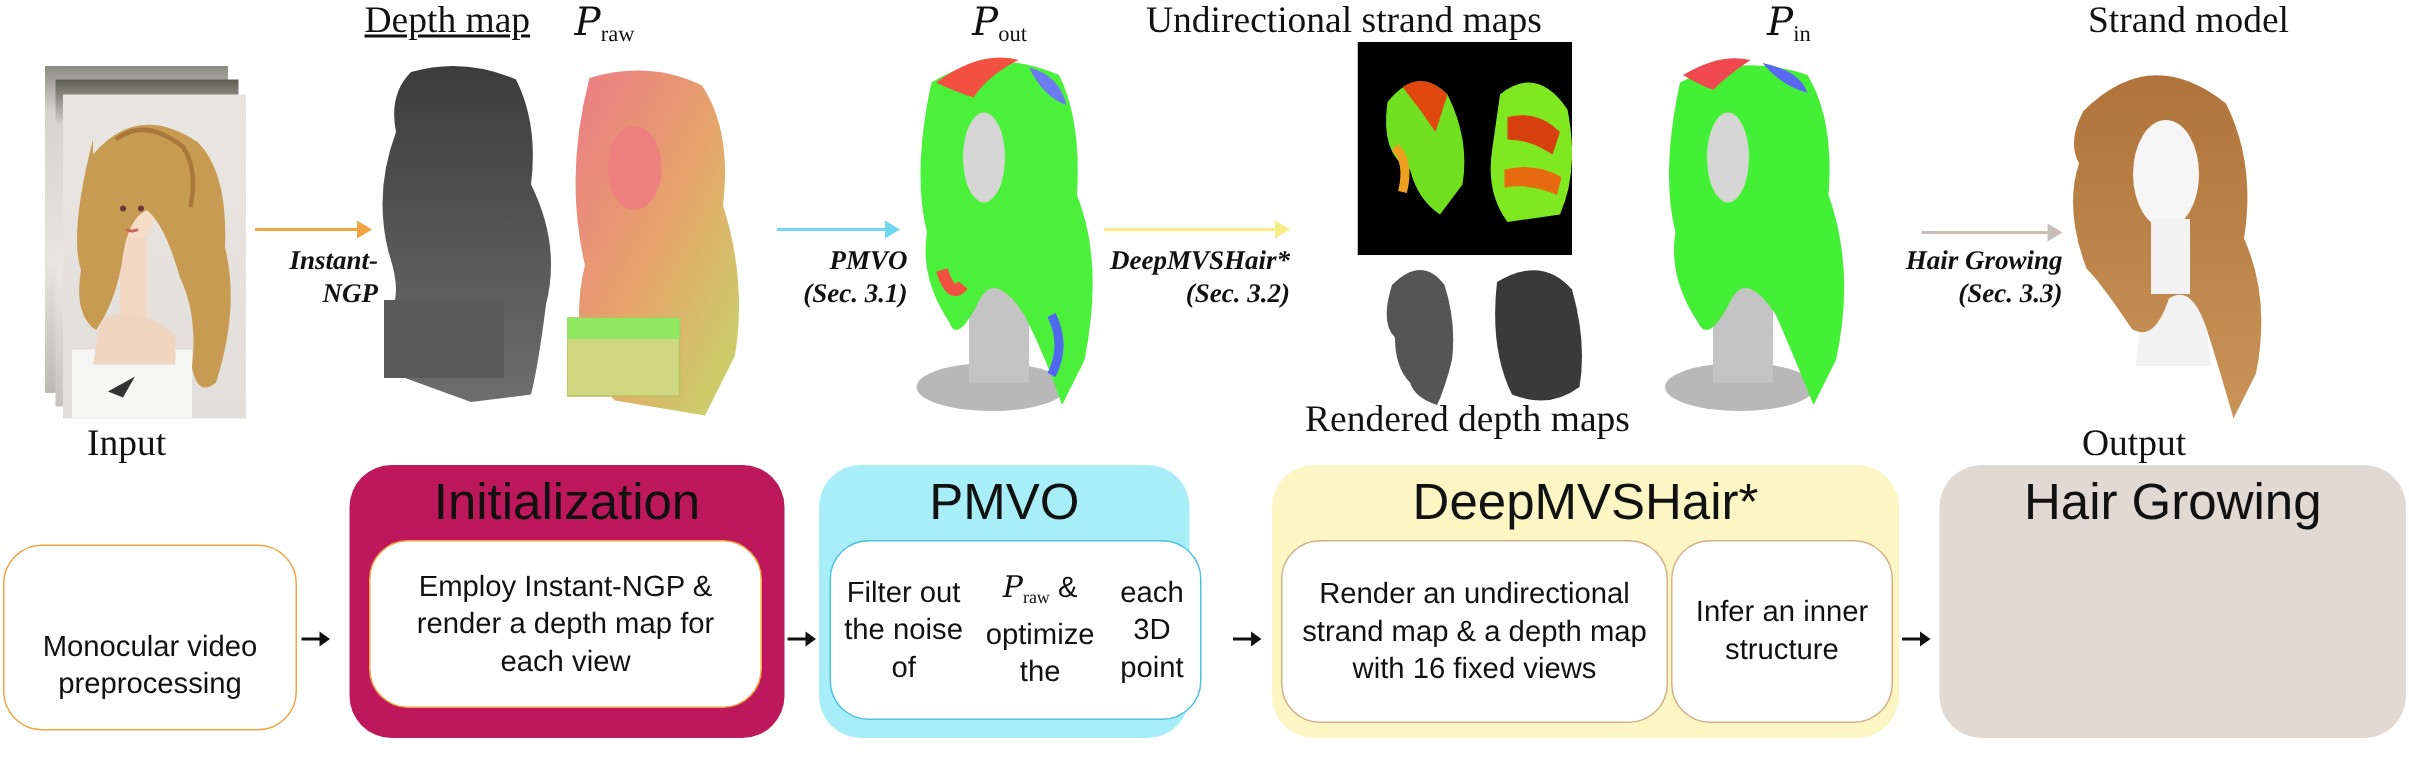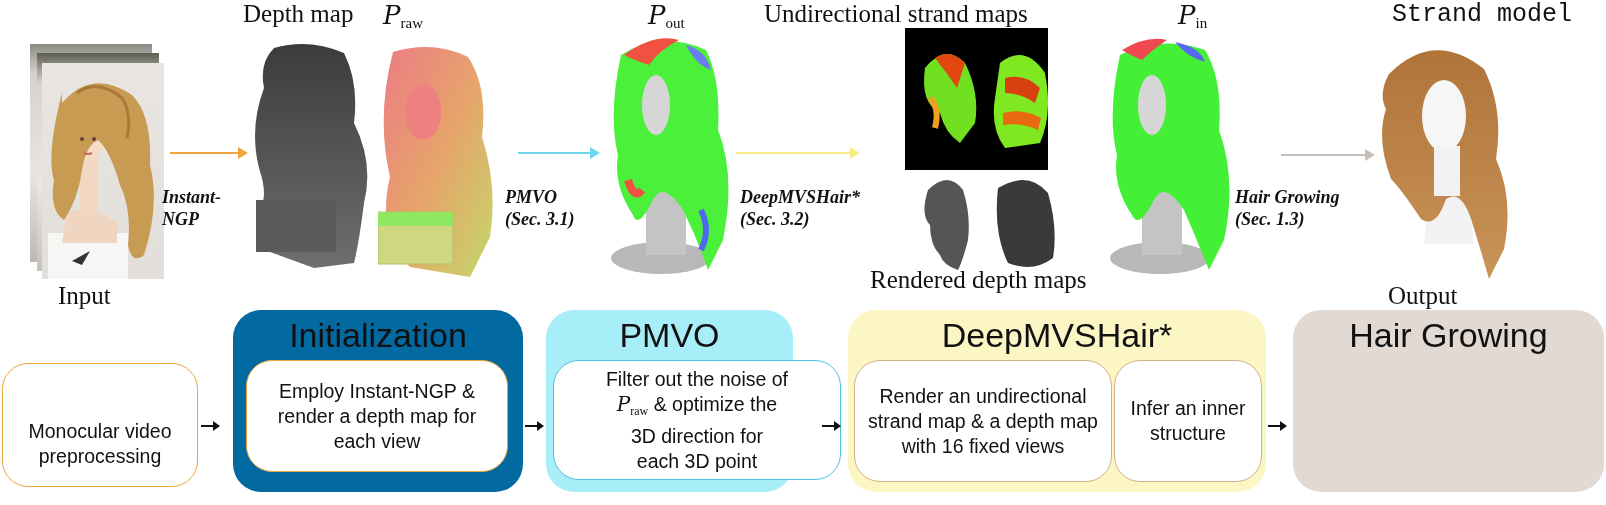--- a/index.html
+++ b/index.html
@@ -1,21 +1,21 @@
 <!DOCTYPE html>
 <html><head>
 <meta charset="utf-8">
 <style>
   html, body { margin:0; padding:0; background:#ffffff; }
   body { width:1606px; height:505px; position:relative; overflow:hidden; font-family:"Liberation Sans", sans-serif; color:#111; }
   .abs { position:absolute; }
   .caption { font-family:"Liberation Serif", serif; font-size:25px; color:#111; white-space:nowrap; }
   .sym { font-family:"DejaVu Serif", serif; font-style:italic; font-size:26px; }
   .sym sub { font-family:"Liberation Serif", serif; font-style:normal; font-size:15px; vertical-align:-4px; }
-  .arrow-label { font-family:"Liberation Serif", serif; font-weight:bold; font-style:italic; font-size:18px; text-align:left; line-height:22px; color:#111; white-space:nowrap;margin-top:24px; }
+  .arrow-label { font-family:"Liberation Serif", serif; font-weight:bold; font-style:italic; font-size:18px; text-align:right; line-height:22px; color:#111; white-space:nowrap; }
   .arrow-line { height:2px; }
   .arrow-line::after { content:""; position:absolute; right:-2px; top:-5px; border-left:10px solid currentColor; border-top:6px solid transparent; border-bottom:6px solid transparent; }
   .stage { border-radius:28px; }
   .stage-title { text-align:center; font-size:34px; color:#111; }
   .box { background:#fff; border-radius:26px; display:flex; align-items:center; justify-content:center; text-align:center; font-size:19.5px; line-height:25px; color:#111; box-sizing:border-box; }
   .small-arrow { width:16px; height:1.5px; background:#111; }
   .small-arrow::after { content:""; position:absolute; right:-3px; top:-4px; border-left:7px solid #111; border-top:5px solid transparent; border-bottom:5px solid transparent; }
   .img-frame { overflow:hidden; }
 </style>
 </head>
@@ -40,21 +40,21 @@
   </div>
 </div>
 <div class="abs caption" style="left:58px;top:282px;">Input</div>
 
 <div class="abs arrow-line" style="left:170px;top:152px;width:76px;background:#f0a540;color:#f0a540;"></div>
 <div class="abs arrow-label" style="left:162px;top:162px;width:90px;">
   <div>Instant-</div>
   <div>NGP</div>
 </div>
 
-<div class="abs caption" style="left:243px;top:0px;">Depth map</div>
+<div class="abs caption" style="left:243px;top:0px;text-decoration:underline;">Depth map</div>
 <svg class="abs" width="120" height="230" style="left:254px;top:40px;">
   <defs>
       <linearGradient id="dg" x1="0" y1="0" x2="0" y2="1">
         <stop offset="0" stop-color="#3c3c3c"></stop>
         <stop offset="1" stop-color="#6e6e6e"></stop>
       </linearGradient>
     </defs>
   <path d="M20 8 q35 -10 70 5 q15 30 10 70 q20 40 10 80 q-5 40 -10 60 l-40 5 l-55 -20 l0 -40 q10 -10 0 -40 q-10 -40 5 -80 q-5 -25 10 -40 z" fill="url(#dg)"></path>
   <rect x="2" y="160" width="80" height="52" fill="#5a5a5a"></rect>
 </svg>
@@ -127,57 +127,56 @@
   <rect x="42" y="150" width="40" height="75" fill="#c4c4c4"></rect>
   <path d="M20 25 q40 -20 85 -5 q18 30 14 80 q18 50 5 110 l-15 30 q-12 -30 -25 -60 q-20 -30 -30 -10 q-15 30 -22 15 q-20 -30 -15 -60 q-10 -40 3 -100 z" fill="#44f036"></path>
   <path d="M22 20 q25 -15 45 -10 q-15 10 -25 20 q-12 -5 -20 -10 z" fill="#f04850"></path>
   <path d="M75 12 q25 5 30 20 q-18 -5 -30 -20z" fill="#5868f0"></path>
   <ellipse cx="52" cy="75" rx="14" ry="30" fill="#d6d6d6"></ellipse>
 </svg>
 
 <div class="abs arrow-line" style="left:1281px;top:154px;width:92px;background:#c8c0b8;color:#c8c0b8;"></div>
 <div class="abs arrow-label" style="left:1235px;top:162px;width:140px;">
   <div>Hair Growing</div>
-  <div>(Sec. 1.3)</div>
+  <div>(Sec. 3.3)</div>
 </div>
 
-<div class="abs caption" style="left:1392px;top:0px;font-family:Liberation Mono, monospace;">Strand model</div>
+<div class="abs caption" style="left:1392px;top:0px;">Strand model</div>
 <svg class="abs" width="160" height="260" style="left:1374px;top:34px;">
   <defs>
       <linearGradient id="oh" x1="0" y1="0" x2="0" y2="1">
         <stop offset="0" stop-color="#b0743a"></stop>
         <stop offset="1" stop-color="#c99458"></stop>
       </linearGradient>
     </defs>
   <path d="M55 160 q20 -5 40 10 l5 40 l-50 0 z" fill="#f2f2f2"></path>
   <path d="M15 40 q45 -45 95 -5 q20 40 12 90 q18 40 8 90 l-15 30 q-10 -35 -18 -60 q-10 -30 -25 -20 q-10 30 -25 20 q-20 -30 -30 -40 q-15 -40 -5 -70 q-8 -15 3 -35z" fill="url(#oh)"></path>
   <ellipse cx="70" cy="82" rx="22" ry="36" fill="#f6f6f6"></ellipse>
   <rect x="60" y="112" width="26" height="50" fill="#f2f2f2"></rect>
 </svg>
 <div class="abs caption" style="left:1388px;top:282px;">Output</div>
 
 <div class="abs box" style="left:2px;top:363px;width:196px;height:124px;border:1.5px solid #f0a540;">
   <span style="width:150px;margin-top:38px;">Monocular video preprocessing</span>
 </div>
 <div class="abs small-arrow" style="left:201px;top:425px;"></div>
 
-<div class="abs stage" style="left:233px;top:310px;width:290px;height:182px;background:#0369a1;">
+<div class="abs stage" style="left:233px;top:310px;width:290px;height:182px;background:#be185d;">
   <div class="stage-title" style="margin-top:6px;">Initialization</div>
   <div class="abs box" style="left:13px;top:50px;width:262px;height:112px;border:1.5px solid #f0a540;">
     <span style="width:220px;">Employ Instant-NGP &amp; render a depth map for each view</span>
   </div>
 </div>
 <div class="abs small-arrow" style="left:525px;top:425px;"></div>
 
 <div class="abs stage" style="left:546px;top:310px;width:247px;height:182px;background:#a8eef8;">
   <div class="stage-title" style="margin-top:6px;">PMVO</div>
-  <div class="abs box" style="left:7px;top:50px;width:288px;height:120px;border:1.5px solid #4fc2e0;flex-direction:column;">
+  <div class="abs box" style="left:7px;top:50px;width:248px;height:120px;border:1.5px solid #4fc2e0;flex-direction:row;">
     <div>Filter out the noise of</div>
     <div><span class="sym" style="font-size:20px;"><span>P</span><sub style="font-size:12px;">raw</sub></span><span> &amp; optimize the</span></div>
-    <div>3D direction for</div>
     <div>each 3D point</div>
   </div>
 </div>
 <div class="abs small-arrow" style="left:822px;top:425px;"></div>
 
 <div class="abs stage" style="left:848px;top:310px;width:418px;height:182px;background:#fbf6c4;">
   <div class="stage-title" style="margin-top:6px;">DeepMVSHair*</div>
   <div class="abs box" style="left:6px;top:50px;width:258px;height:122px;border:1.5px solid #d4b088;">
     <span style="width:240px;">Render an undirectional strand map &amp; a depth map with 16 fixed views</span>
   </div>

